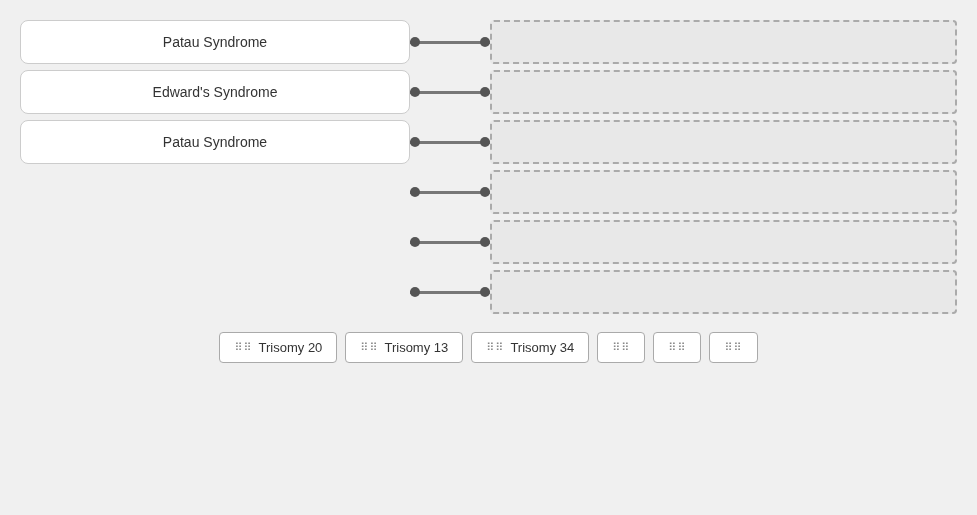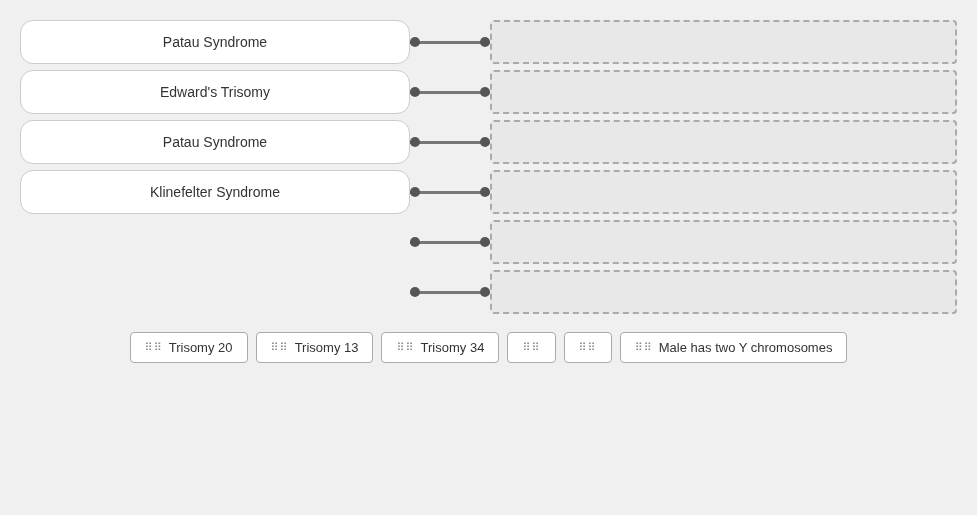--- a/index.html
+++ b/index.html
@@ -27,21 +27,21 @@
     .left-column {
       display: flex;
       flex-direction: column;
       gap: 6px;
       width: 390px;
       flex-shrink: 0;
     }
     .left-item {
       background: #fff;
       border: 1px solid #ccc;
-      border-radius: 13px;
+      border-radius: 8px;
       padding: 10px 16px;
       text-align: left;
       height: 44px;
       display: flex;
       align-items: center;
       justify-content: center;
       cursor: default;
     }
     .connector-column {
       display: flex;
@@ -112,23 +112,22 @@
     }
   </style>
 </head>
 <body>
 
 <p class="header-text"></p>
 
 <div class="matching-area">
   <div class="left-column" id="left-col">
       <div class="left-item">Patau Syndrome</div>
-      <div class="left-item">Edward's Trisomy</div>
+      <div class="left-item">Edward's Syndrome</div>
       <div class="left-item">Patau Syndrome</div>
-      <div class="left-item">Klinefelter Syndrome</div>
     </div>
   <div class="connector-column" id="connector-col">
       <div class="connector-row">
         <div class="connector-line">
           <div class="dot"></div>
           <div class="dot"></div>
         </div>
       </div>
       <div class="connector-row">
         <div class="connector-line">
@@ -185,15 +184,14 @@
       <span>Trisomy 34</span>
     </div>
     <div class="answer-chip">
       <span class="drag-handle">⠿⠿</span>
     </div>
     <div class="answer-chip">
       <span class="drag-handle">⠿⠿</span>
     </div>
     <div class="answer-chip">
       <span class="drag-handle">⠿⠿</span>
-      <span>Male has two Y chromosomes</span>
     </div>
   </div>
 
 </body></html>

